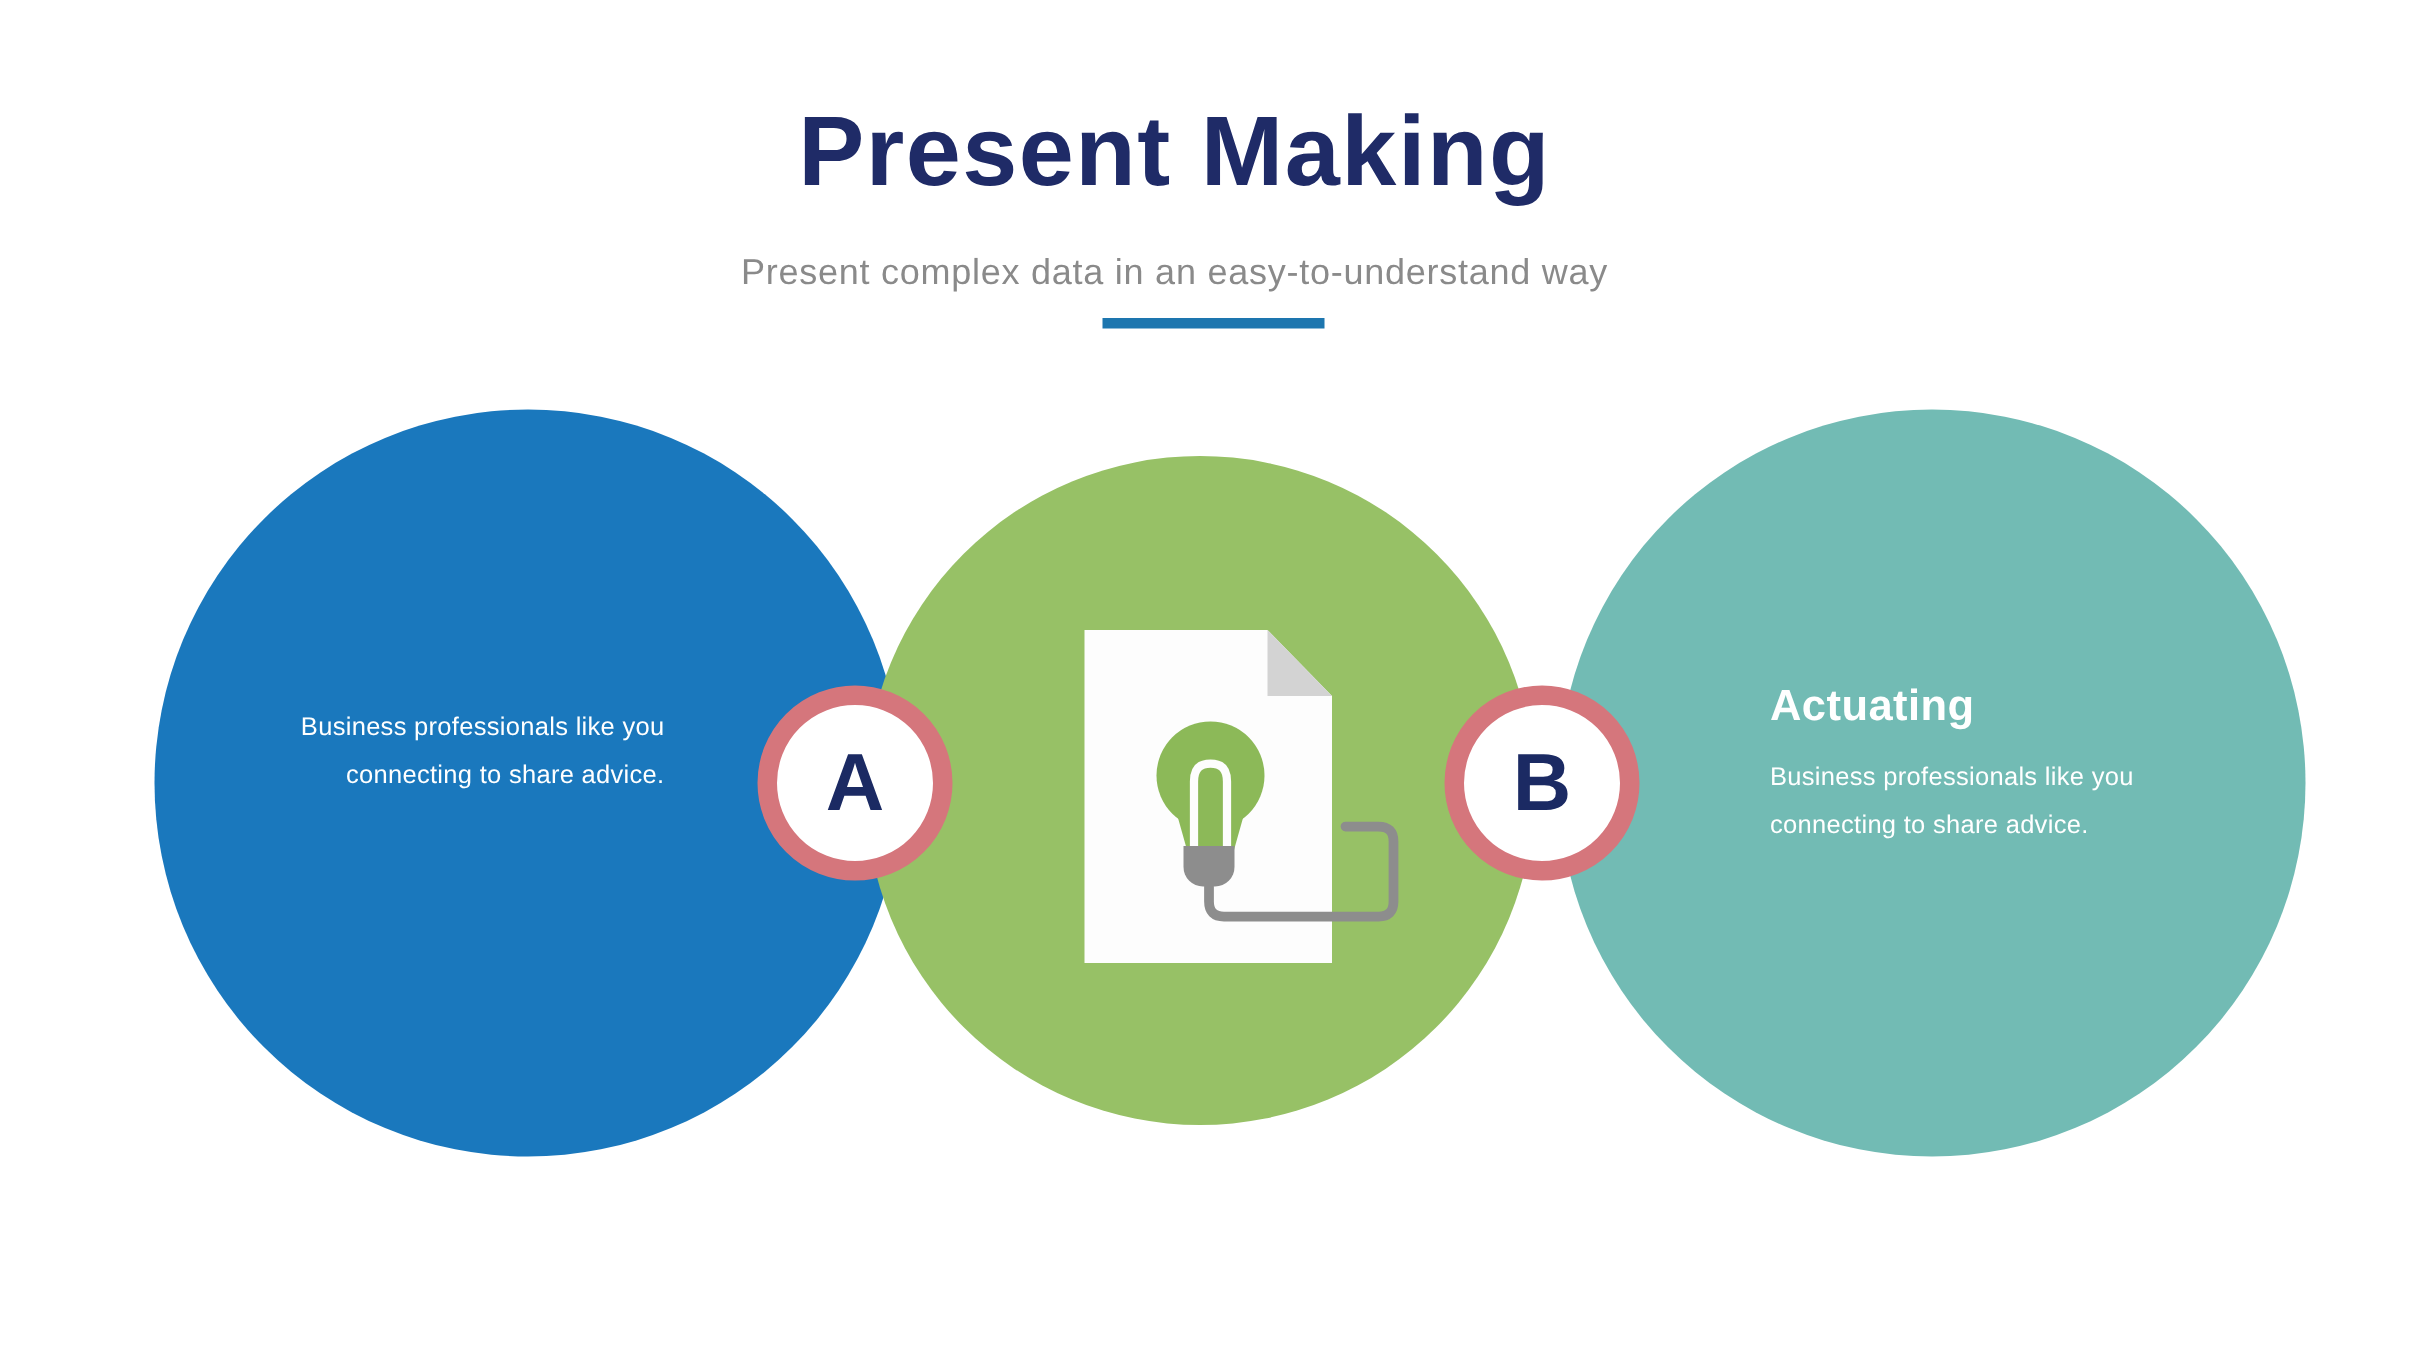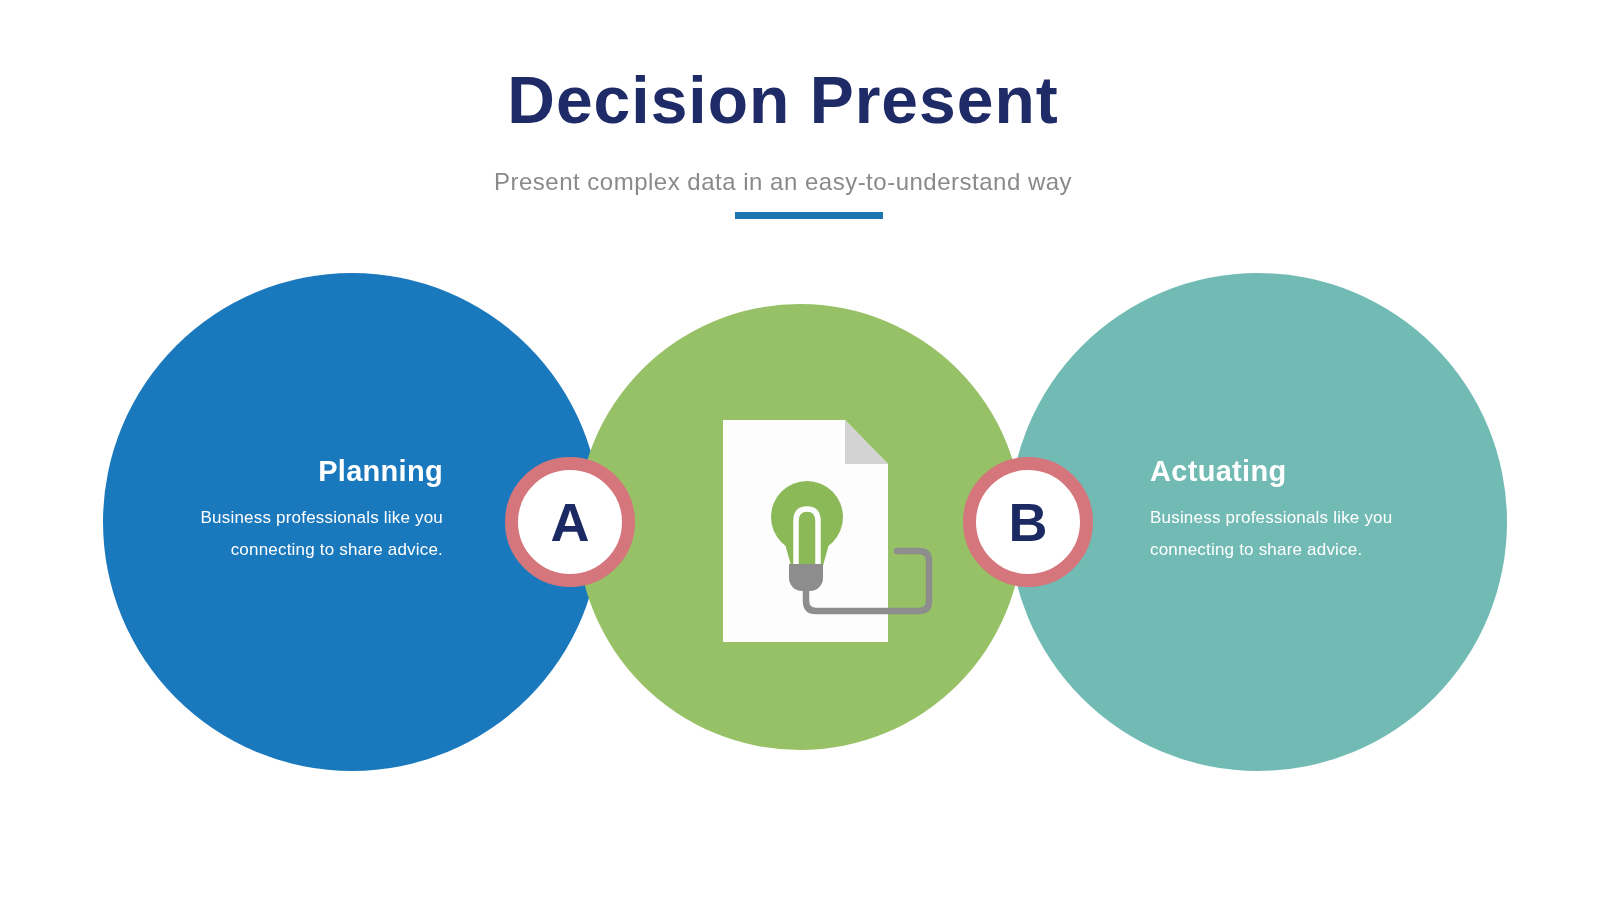--- a/index.html
+++ b/index.html
@@ -25,21 +25,21 @@
   }
   .hdr-accent{
     position:absolute;top:212px;left:809px;transform:translateX(-50%);
     width:148px;height:7px;
     background:var(--accent-line,#1d76af);
   }
   
   .circle{position:absolute;border-radius:50%;}
   .circle.blue {left:103px;top:273px;width:498px;height:498px;background:var(--blue-circle,#1a78bd);z-index:1;}
   .circle.green{left:577px;top:304px;width:446px;height:446px;background:var(--green-circle,#97c166);z-index:2;}
-  .circle.teal {left:1009px;top:273px;width:498px;height:498px;background:var(--teal-circle,#72bbb4);z-index:3;}
+  .circle.teal {left:1039px;top:273px;width:498px;height:498px;background:var(--teal-circle,#72bbb4);z-index:3;}
   
   .circle-text{position:absolute;color:#ffffff;width:272px;}
   .circle-text h2{margin:0;font-size:29px;font-weight:700;letter-spacing:.3px;}
   .circle-text p{margin:14px 0 0 0;font-size:17px;line-height:32px;font-weight:400;letter-spacing:.2px;}
   .circle.blue .circle-text{top:182px;right:158px;text-align:right;}
   .circle.teal .circle-text{top:182px;left:141px;text-align:left;}
   
   .center-icon{position:absolute;left:113px;top:96px;width:260px;height:260px;display:block;}
   .doc-page{fill:#fdfdfd;}
   .doc-fold{fill:var(--page-fold,#d3d3d3);}
@@ -59,27 +59,26 @@
     line-height:1;
   }
   .badge.a{left:505px;top:457px;}
   .badge.b{left:963px;top:457px;}
 </style>
 </head>
 <body>
 
 <div class="stage">
 
-  <h1 class="hdr-title">Decision Present</h1>
+  <h1 class="hdr-title">Present Making</h1>
   <p class="hdr-subtitle">Present complex data in an easy-to-understand way</p>
   <div class="hdr-accent"></div>
 
   <div class="circle blue">
     <div class="circle-text">
-      <h2>Planning</h2>
       <p>Business professionals like you connecting to share advice.</p>
     </div>
   </div>
 
   <div class="circle green">
     <svg class="center-icon" viewBox="690 400 260 260" xmlns="http://www.w3.org/2000/svg" aria-hidden="true">
 
       <polygon class="doc-page" points="723,420 845,420 888,464 888,642 723,642"></polygon>
       <polygon class="doc-fold" points="845,420 888,464 845,464"></polygon>
 

